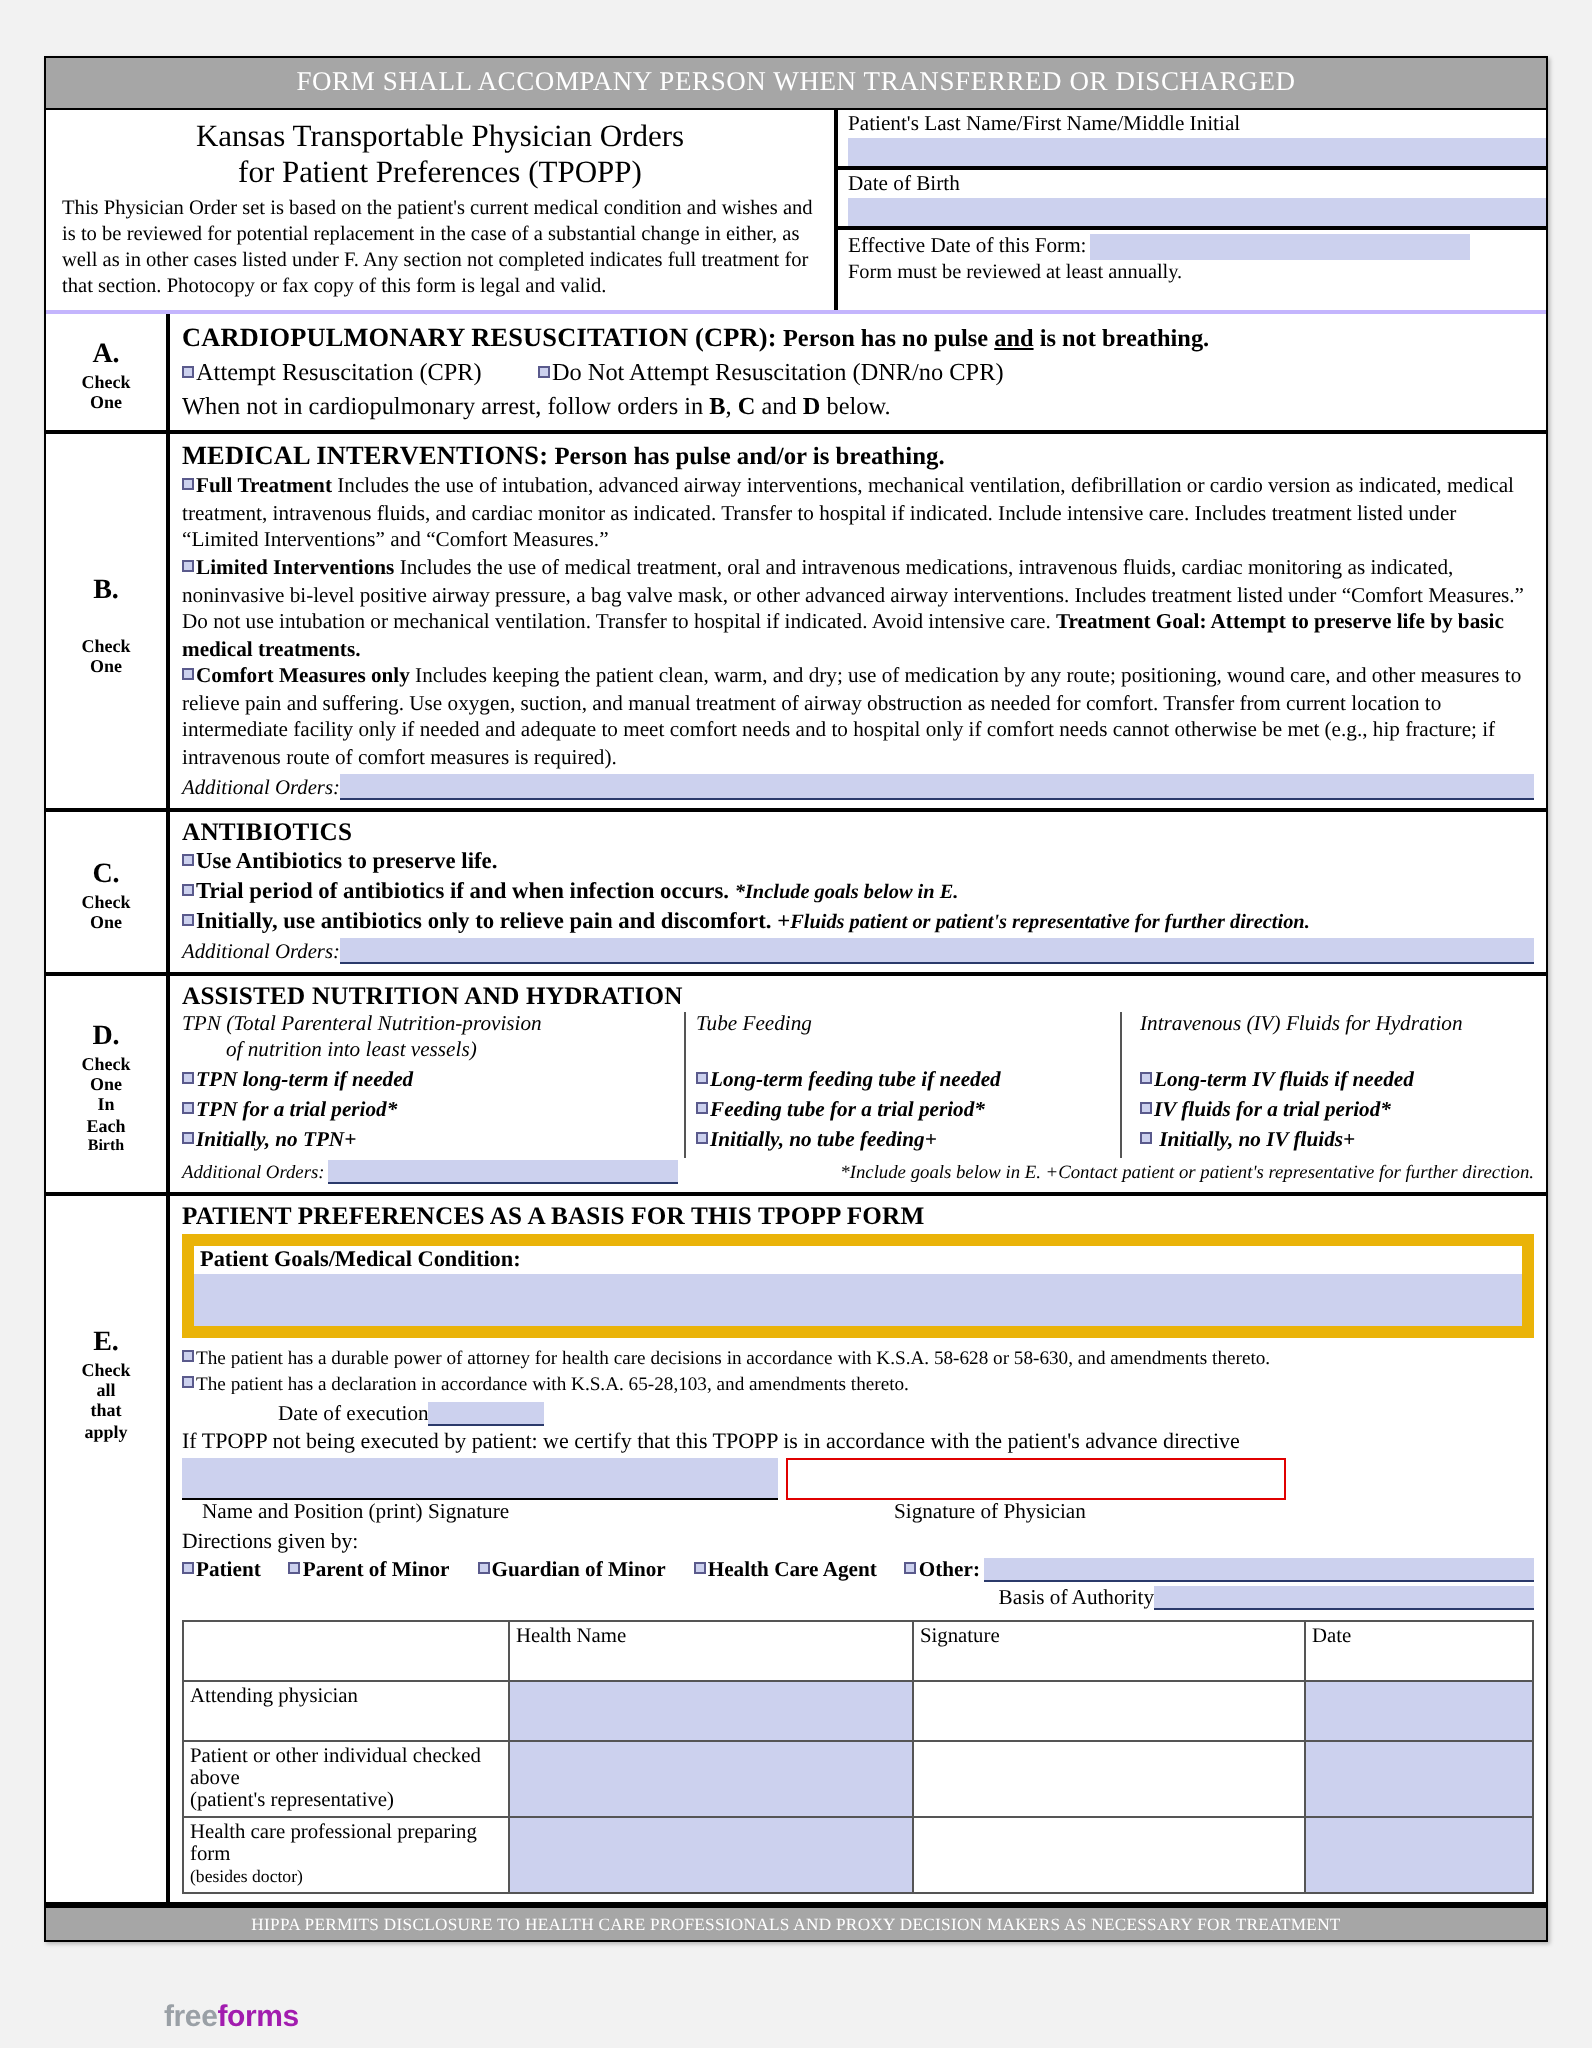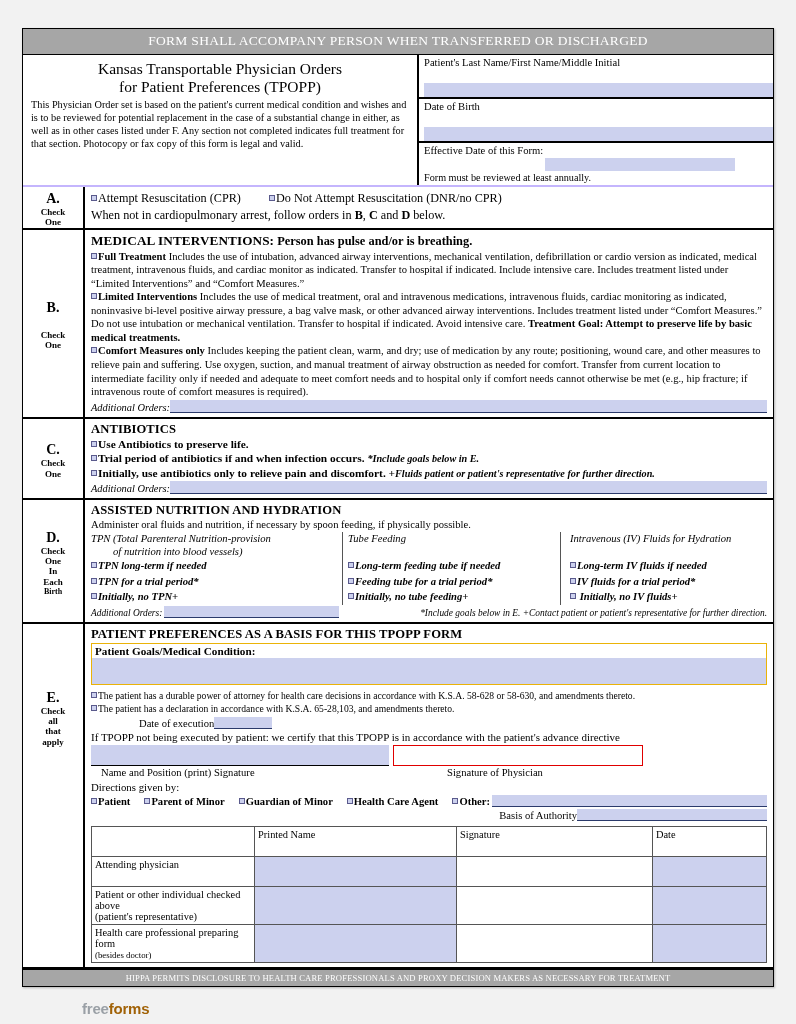--- a/index.html
+++ b/index.html
@@ -77,21 +77,21 @@
     flex-direction: column;
   }
   .hdr-cell {
     border-bottom: 2px solid #000;
     padding: 2px 0 0 5px;
     box-sizing: border-box;
   }
   .hdr-cell:last-child { border-bottom: none; }
   .hdr-label {
     font-size: 10.6px;
-    padding-bottom: 15px;
+    padding-bottom: 1px;
   }
   .fieldbar {
     background: #ccd1ee;
     height: 14px;
     width: 100%;
   }
   .inline-row { display: flex; align-items: flex-end; }
   .inline-row .fieldbar { height: 13px; }
   .small-note { font-size: 10.2px; padding: 1px 0 2px 0; }
 
@@ -192,21 +192,21 @@
     width: 175px;
     height: 11px;
     background: #ccd1ee;
     border-bottom: 1px solid #2b3a6b;
     margin-left: 2px;
   }
   .d-foot-note { flex: 1; text-align: right; font-style: italic; }
 
   
   .goals-box {
-    border: 1px solid #eab308;
+    border: 6px solid #eab308;
     box-sizing: border-box;
     margin-top: 1px;
   }
   .goals-lbl {
     font-weight: bold;
     font-size: 11.2px;
     padding: 1px 3px 1px 3px;
   }
   .goals-fill {
     background: #ccd1ee;
@@ -317,21 +317,21 @@
   
   .brand {
     position: absolute;
     left: 82px;
     top: 1000px;
     font-family: "Liberation Sans", sans-serif;
     font-size: 15px;
     letter-spacing: -0.2px;
   }
   .brand .free { color: #9aa0a6; font-weight: bold; }
-  .brand .forms { color: #a16207; font-weight: bold; }
+  .brand .forms { color: #a21caf; font-weight: bold; }
 </style>
 </head>
 <body>
 
 <div id="page">
 
   <div class="banner banner-top">FORM SHALL ACCOMPANY PERSON WHEN TRANSFERRED OR DISCHARGED</div>
 
   <div class="hdr">
     <div class="hdr-left">
@@ -358,20 +358,23 @@
     </div>
   </div>
 
   <div class="sec">
     <div class="sec-letter">
       <div class="L">A.</div>
       <div class="sub">Check</div>
       <div class="sub">One</div>
     </div>
     <div class="sec-body">
+      <div class="line-a">
+        <span class="head-sc">CARDIOPULMONARY RESUSCITATION (CPR):</span><span class="b"> Person has no pulse </span><span class="b u">and</span><span class="b"> is not breathing.</span>
+      </div>
       <div class="line-a" style="margin-top:1px;">
         <span class="cb"></span><span>Attempt Resuscitation (CPR)</span>
         <span style="display:inline-block;width:22px;"></span>
         <span class="cb"></span><span>Do Not Attempt Resuscitation (DNR/no CPR)</span>
       </div>
       <div class="line-a" style="margin-top:1px;">
         <span>When not in cardiopulmonary arrest, follow orders in </span><span class="b">B</span><span>, </span><span class="b">C</span><span> and </span><span class="b">D</span><span> below.</span>
       </div>
     </div>
   </div>
@@ -430,26 +433,25 @@
     <div class="sec-letter">
       <div class="L">D.</div>
       <div class="sub">Check</div>
       <div class="sub">One</div>
       <div class="sub">In</div>
       <div class="sub">Each</div>
       <div class="sub" style="font-size:8px;">Birth</div>
     </div>
     <div class="sec-body">
       <div class="head-sc" style="font-size:12.6px;">ASSISTED NUTRITION AND HYDRATION</div>
-      <div class="line">Administer oral fluids and nutrition, if necessary by spoon feeding, if physically possible.</div>
       <div class="d-cols">
 
         <div class="d-col d-col1">
           <div class="d-colhead">TPN (Total Parenteral Nutrition-provision</div>
-          <div class="d-colhead" style="padding-left:22px;">of nutrition into blood vessels)</div>
+          <div class="d-colhead" style="padding-left:22px;">of nutrition into least vessels)</div>
           <div class="d-item"><span class="cb"></span><span>TPN long-term if needed</span></div>
           <div class="d-item"><span class="cb"></span><span>TPN for a trial period*</span></div>
           <div class="d-item"><span class="cb"></span><span>Initially, no TPN+</span></div>
         </div>
 
         <div class="d-col d-col2">
           <div class="d-colhead">Tube Feeding</div>
           <div class="d-colhead">&nbsp;</div>
           <div class="d-item"><span class="cb"></span><span>Long-term feeding tube if needed</span></div>
           <div class="d-item"><span class="cb"></span><span>Feeding tube for a trial period*</span></div>
@@ -529,21 +531,21 @@
       </div>
       <div class="boa-row">
         <span>Basis of Authority</span>
         <span class="boa-fill"></span>
       </div>
 
       <table class="sigtbl">
         <tbody>
             <tr>
           <td class="hdrcell c-role"></td>
-          <td class="hdrcell c-print">Printed Name</td>
+          <td class="hdrcell c-print">Health Name</td>
           <td class="hdrcell c-sig">Signature</td>
           <td class="hdrcell c-date">Date</td>
         </tr>
         <tr>
           <td class="c-role"><span>Attending physician</span></td>
           <td class="c-print"></td>
           <td class="c-sig"></td>
           <td class="c-date"></td>
         </tr>
         <tr>

